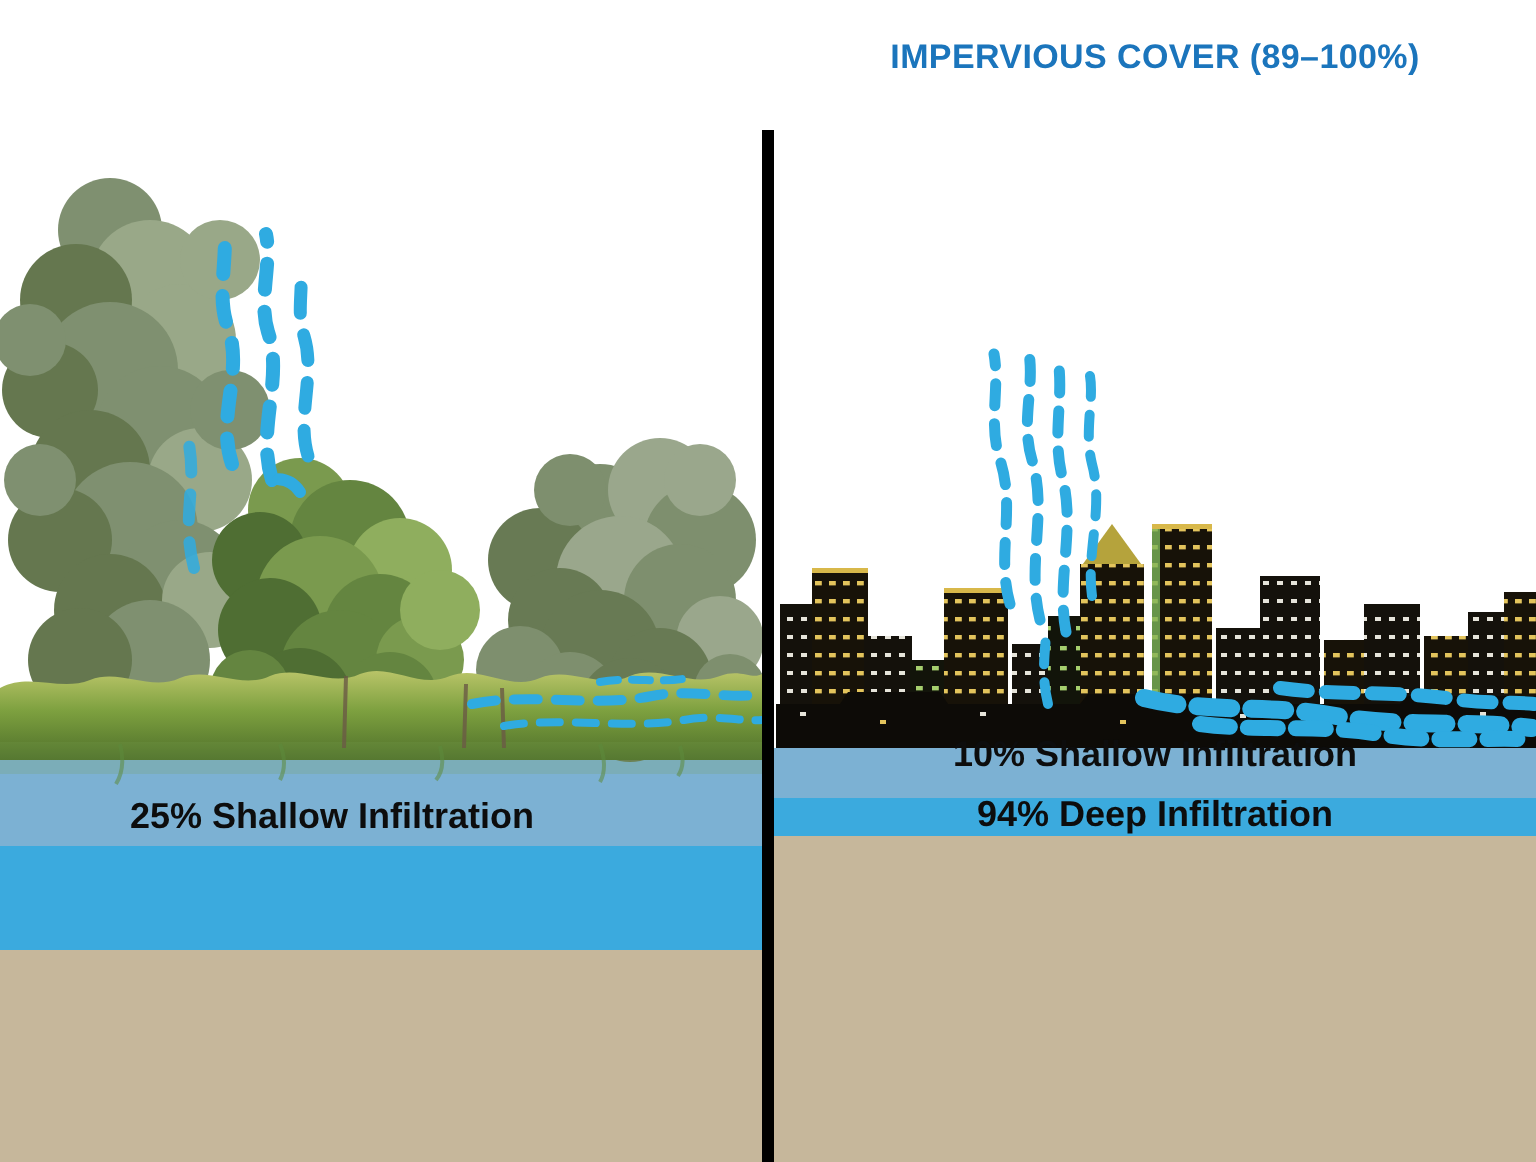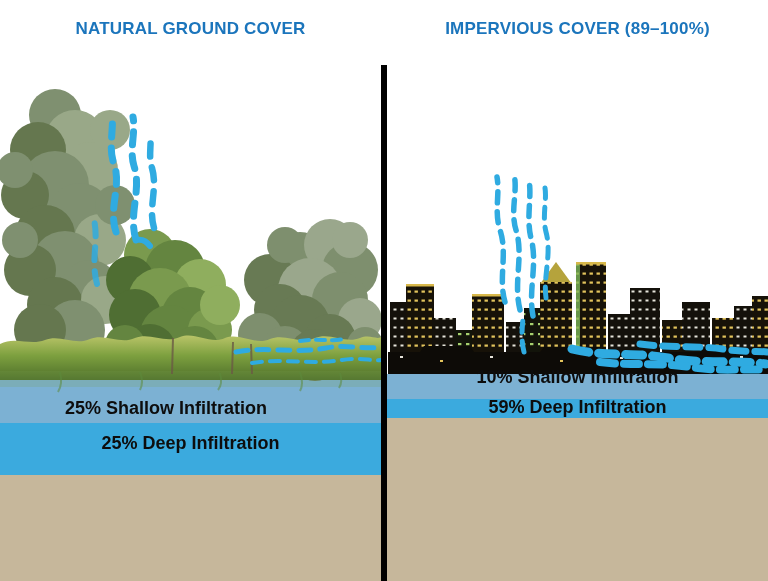--- a/index.html
+++ b/index.html
@@ -202,20 +202,18 @@
     </g>
 
     <g stroke="#2fabe1" fill="none" stroke-linecap="round">
       <path d="M572,349 C604,357 636,352 668,358 C700,364 734,360 766,364" stroke-width="9" stroke-dasharray="17 10"></path>
       <path d="M600,362 C630,366 660,362 690,367 C720,372 748,368 767,370" stroke-width="8" stroke-dasharray="15 9"></path>
       <path d="M640,344 C668,348 700,345 730,350 C748,352 760,351 767,352" stroke-width="7" stroke-dasharray="14 9"></path>
     </g>
   </svg>
 
   <div class="infil-label lbl-shallow-left">25% Shallow Infiltration</div>
-  <div class="infil-label lbl-deep-left">25% Deep Infiltration</div>
   <div class="infil-label lbl-shallow-right">10% Shallow Infiltration</div>
-  <div class="infil-label lbl-deep-right">59% Deep Infiltration</div>
+  <div class="infil-label lbl-deep-right">94% Deep Infiltration</div>
 
   <div class="divider"></div>
-  <div class="panel-title title-left">NATURAL GROUND COVER</div>
   <div class="panel-title title-right">IMPERVIOUS COVER (89–100%)</div>
 </div>
 
 </body></html>

